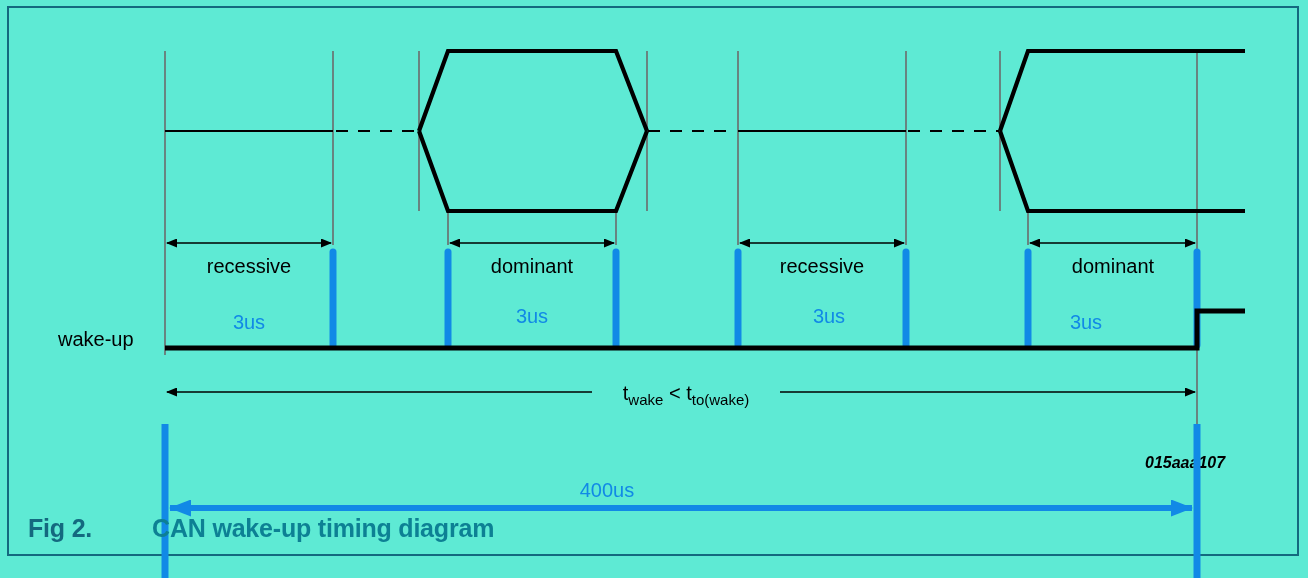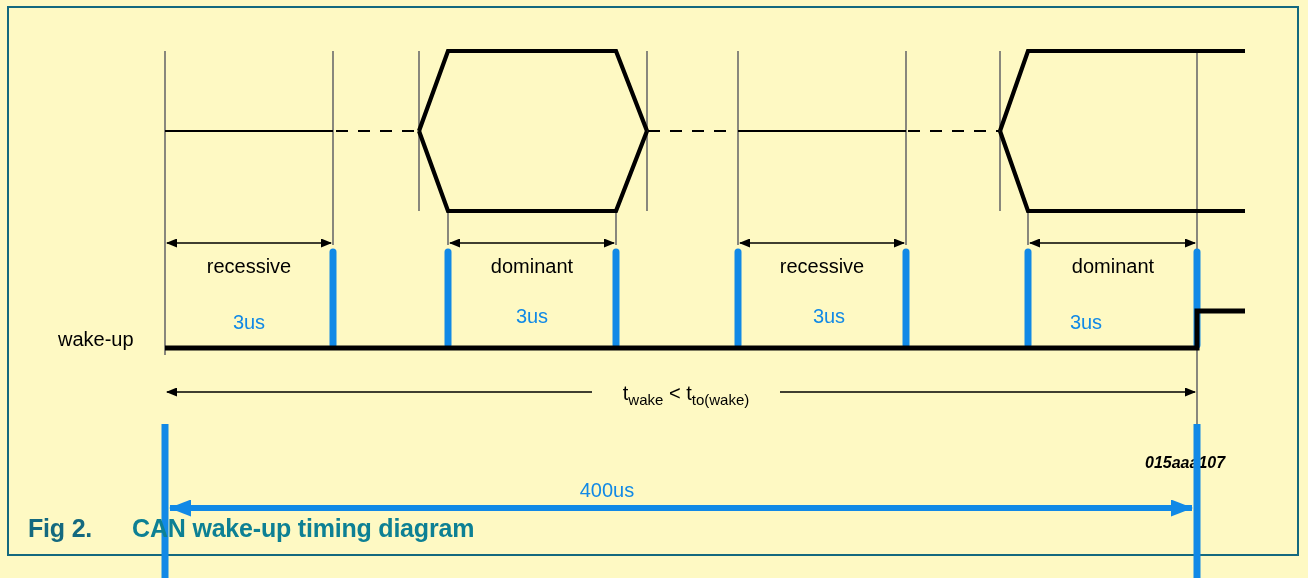--- a/index.html
+++ b/index.html
@@ -8,21 +8,21 @@
     padding: 0;
     background: #ffffff;
   }
   body {
     font-family: "Liberation Sans", sans-serif;
   }
   #figure-root {
     position: relative;
     width: 1308px;
     height: 578px;
-    background: #fef9c3;
+    background: #5eead4;
     overflow: hidden;
   }
   #figure-border {
     position: absolute;
     left: 7px;
     top: 6px;
     width: 1292px;
     height: 550px;
     border: 2px solid #14697f;
     box-sizing: border-box;
@@ -44,21 +44,21 @@
   .cap-num {
     font-size: 25px;
     font-weight: bold;
     color: #14697f;
     letter-spacing: -0.2px;
   }
   .cap-title {
     font-size: 25px;
     font-weight: bold;
     color: #0d8094;
-    margin-left: 40px;
+    margin-left: 60px;
     letter-spacing: -0.2px;
   }
   .svg-text {
     font-family: "Liberation Sans", sans-serif;
   }
 </style>
 </head>
 <body>
 
 <div id="figure-root">

